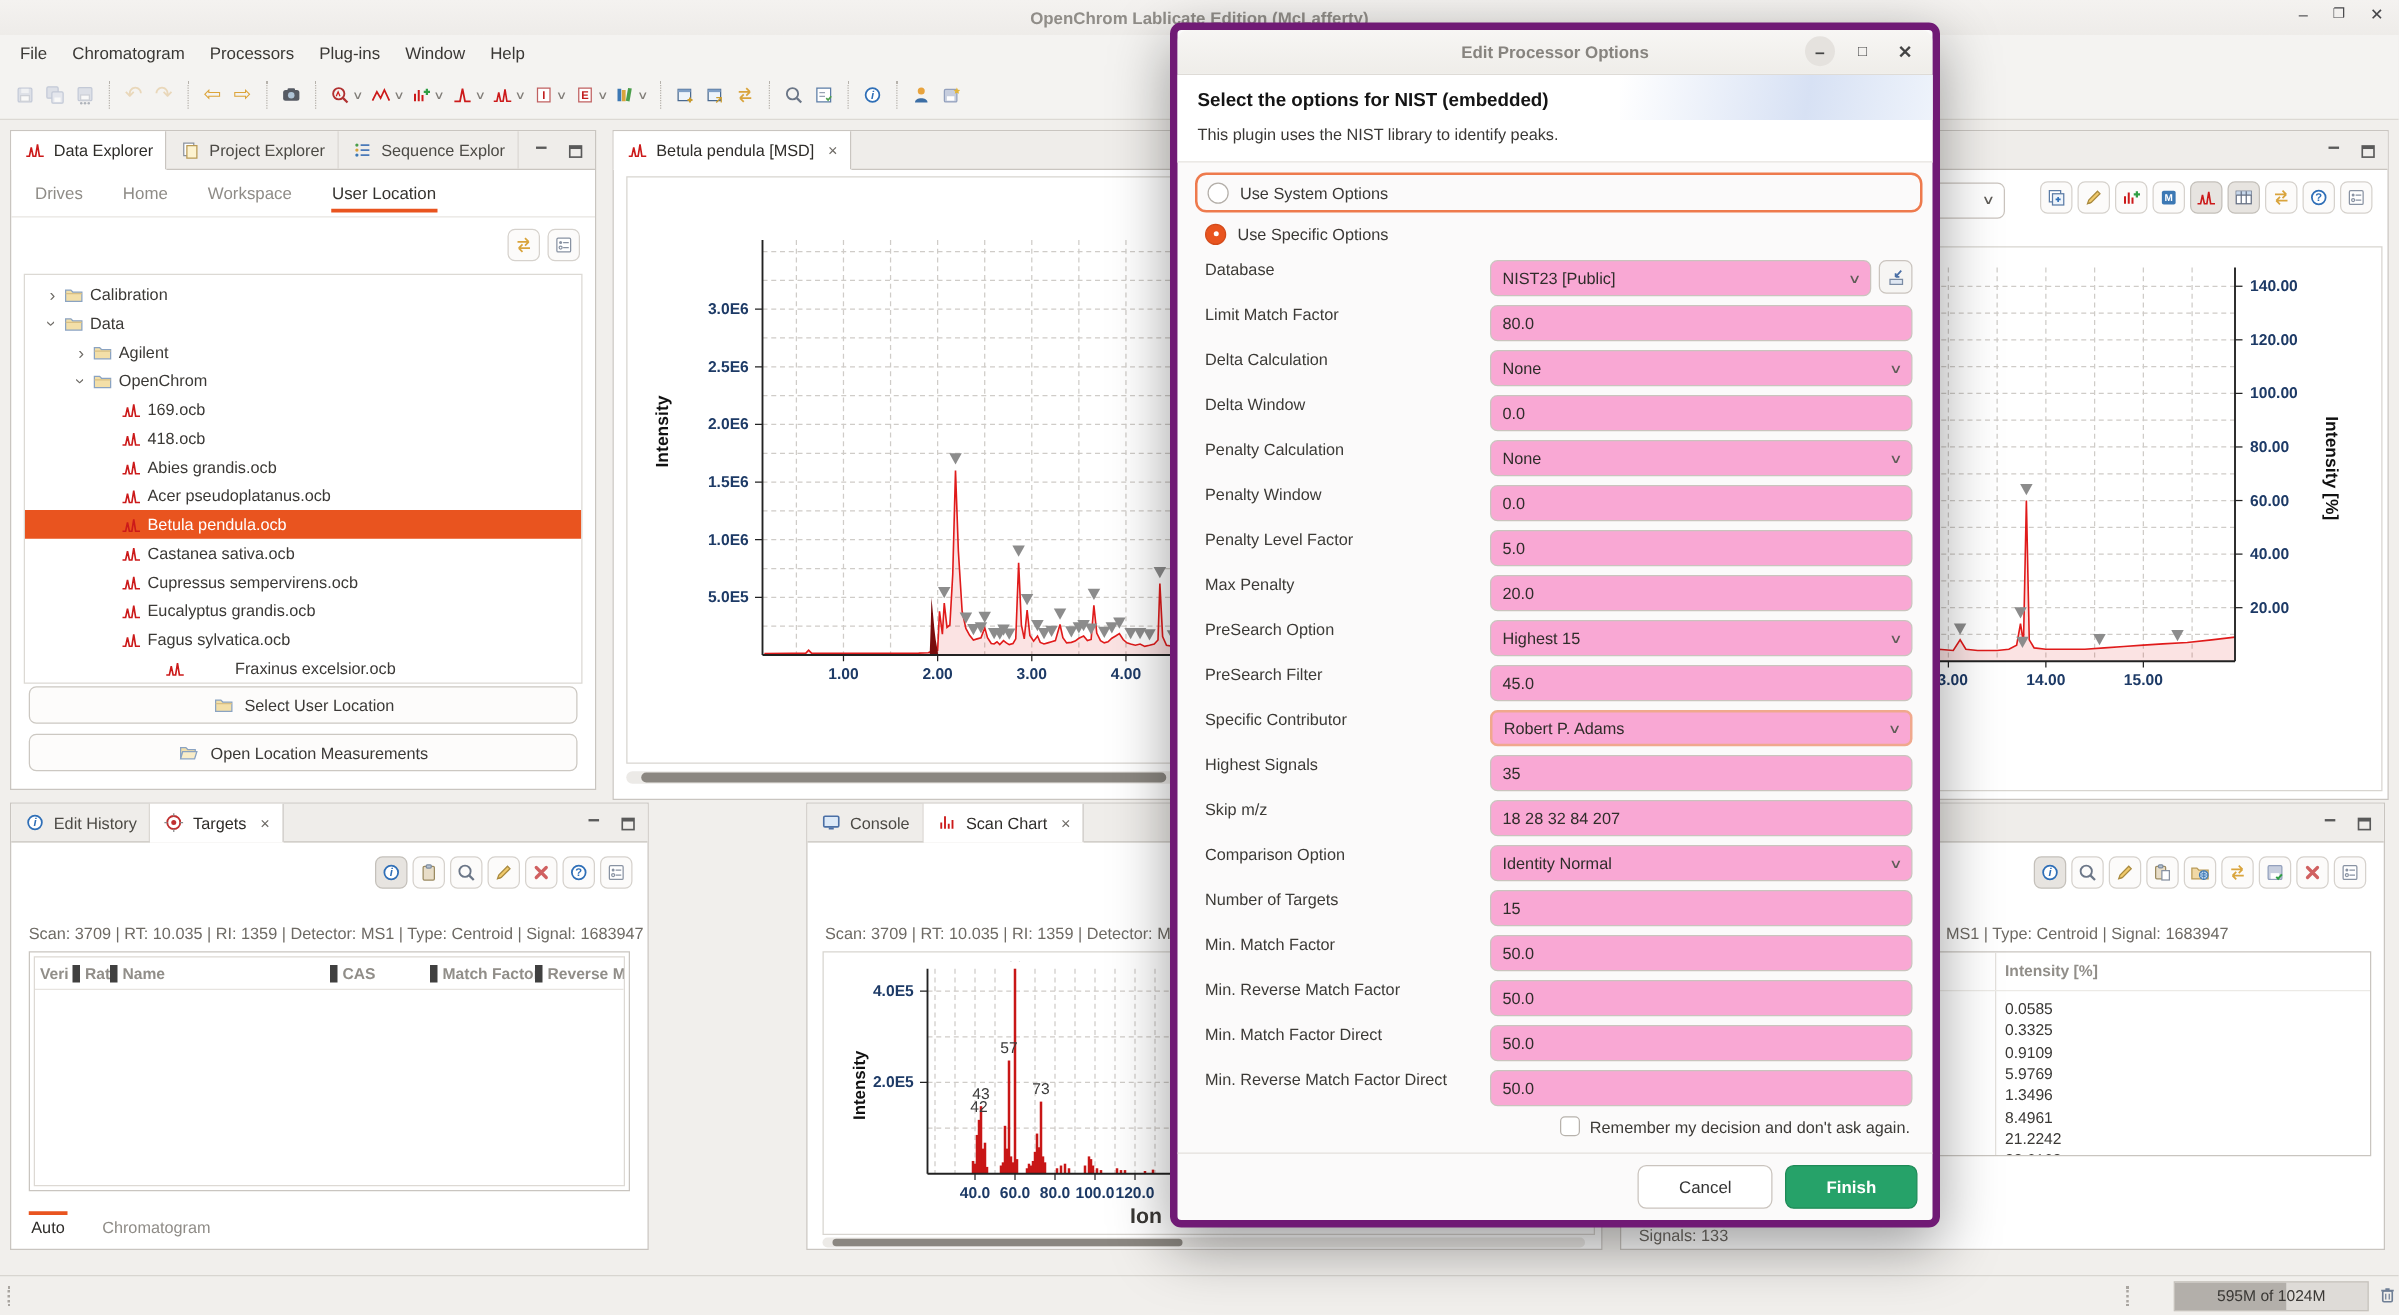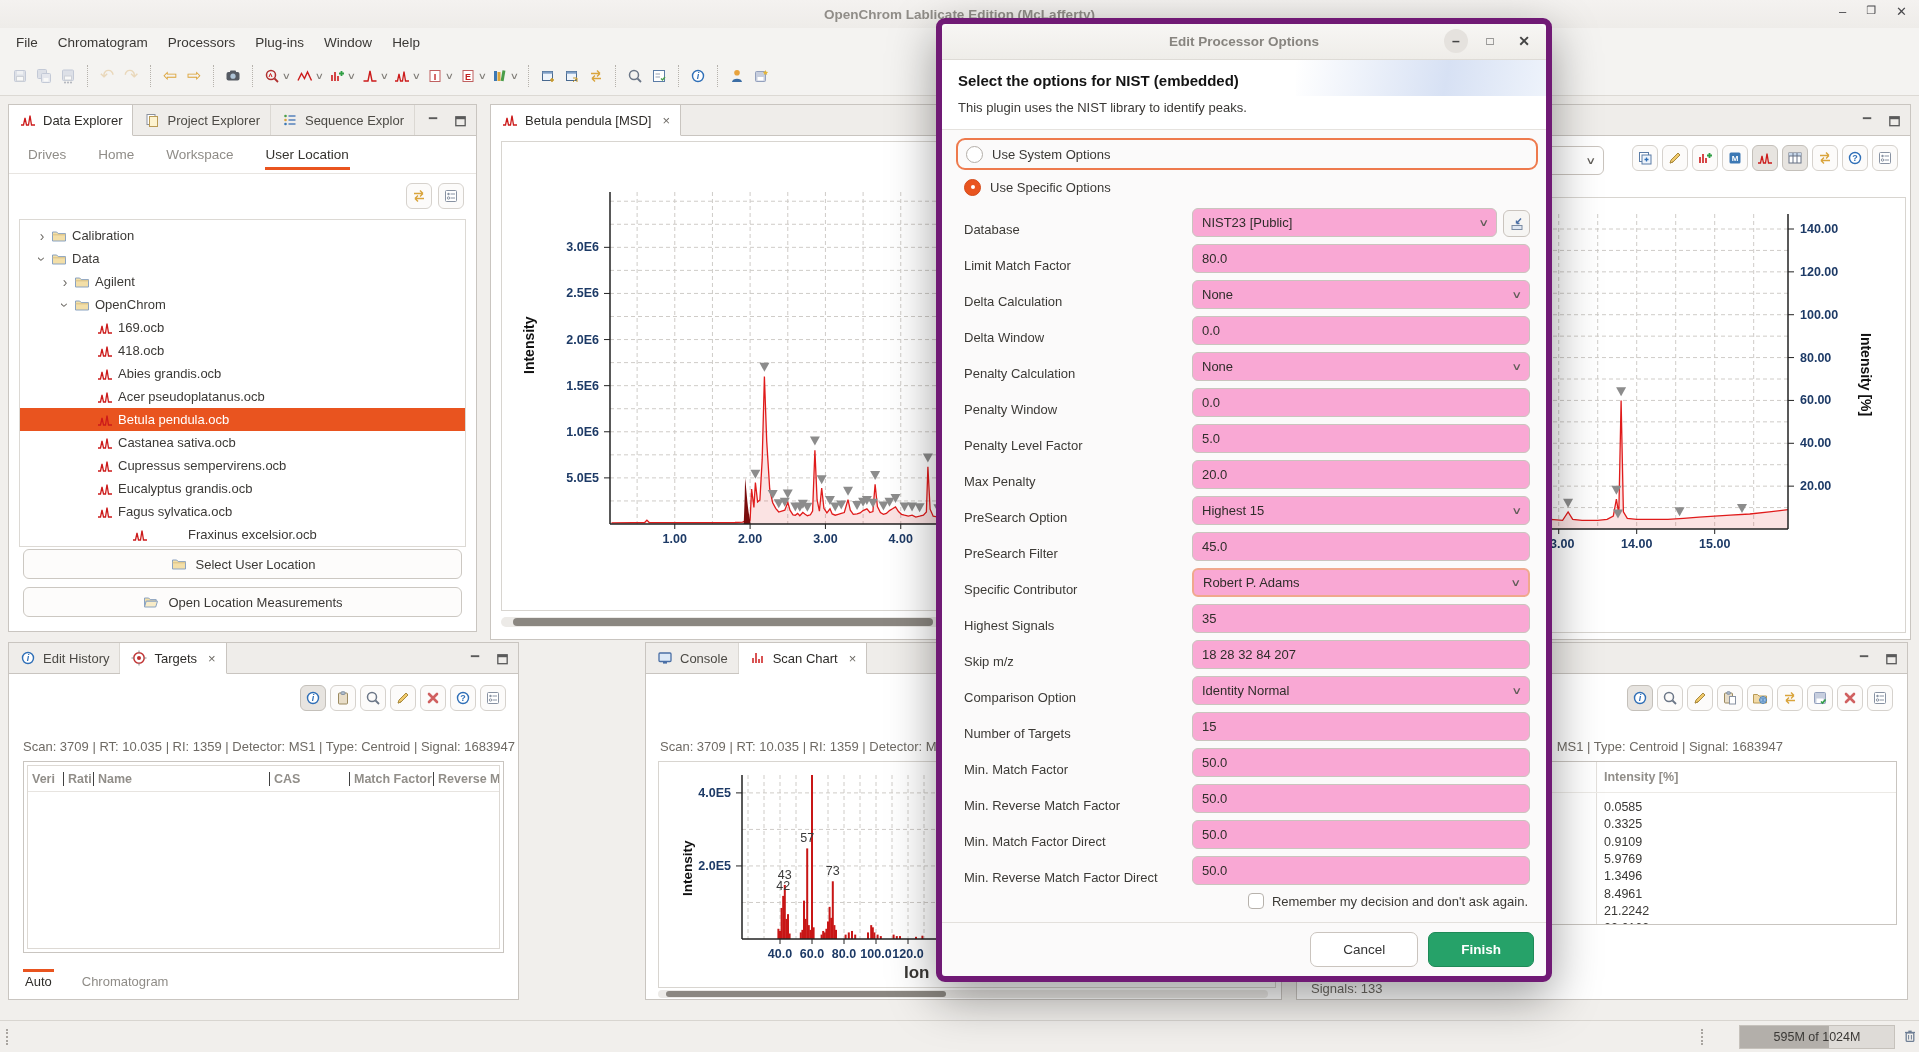--- a/index.html
+++ b/index.html
@@ -48,21 +48,21 @@
   .tree-row{height:23px;display:flex;align-items:center;font-size:13px;color:#3b3936}
   .tree-row.selected{background:#e9541f;color:#fff}
   .expander{width:16px;text-align:center;color:#6e6b66;font-size:14px;flex:none}
   .expander.open{transform:rotate(90deg)}
   .tree-ico{margin-right:4px;flex:none}
   .exp-btn{position:absolute;left:14px;right:14px;height:30px;border:1px solid #ccc8c2;border-radius:6px;background:#fdfcfb;display:flex;align-items:center;justify-content:center;gap:8px;font-size:13px;color:#3b3936}
   
   .ttable{position:absolute;border:1px solid #c9c5c0;background:#fff;padding:3px}
   .ttable .inner{border:1px solid #ddd9d4;height:100%;overflow:hidden}
   .thead{display:flex;height:26px;align-items:center;color:#918e89;font-weight:bold;font-size:12.5px;border-bottom:1px solid #e7e4e0}
-  .thead .th{padding:0 4px;border-right:1px solid #404040;white-space:nowrap;overflow:hidden;flex:none}
+  .thead .th{padding:0 4px;border-right:6px solid #404040;white-space:nowrap;overflow:hidden;flex:none}
   .bottom-tabs{position:absolute;left:14px;right:14px;display:flex;gap:26px;font-size:13px;color:#8f8c87;padding-top:6px}
   .btab{position:relative;padding:4px 2px}
   .btab.active{color:#2e2c29}
   .btab.active::after{content:"";position:absolute;left:0;right:0;top:-1px;height:3px;background:#e9541f}
   
   #rb-table{position:absolute;border:1px solid #c9c5c0;background:#fff;overflow:hidden}
   #rb-table .vline{position:absolute;top:0;bottom:0;width:1px;background:#e3e0dc}
   #rb-col{position:absolute;color:#918e89;font-weight:bold;font-size:12.5px}
   .rb-row{position:absolute;font-size:12.5px;color:#3a3835}
   
@@ -74,21 +74,21 @@
   #dlg-banner{position:relative;height:70px;background:#fff;border-bottom:1px solid #e5e2de}
   #dlg-banner .grad{position:absolute;right:0;top:0;width:250px;height:36px;background:linear-gradient(100deg,rgba(255,255,255,0) 0%,#d7e1f4 60%,#eef3fb 100%)}
   #dlg-heading{position:absolute;left:16px;top:12px;font-size:15px;font-weight:bold;color:#141414}
   #dlg-subtitle{position:absolute;left:16px;top:40px;font-size:13px;color:#3a3835}
   #dlg-body{padding:8px 16px 0 22px}
   .radio-ring{border:2px solid #ee7a4d;border-radius:9px;padding:3px 8px;margin:0 -8px 4px -8px;display:flex;align-items:center;height:32px}
   .radio-row{display:flex;align-items:center;height:26px;margin-bottom:8px}
   .radio{width:17px;height:17px;border-radius:50%;border:1px solid #b3aea8;background:#fff;margin-right:9px;flex:none;position:relative}
   .radio.on{background:#e9541f;border-color:#d34b1b}
   .radio.on::after{content:"";position:absolute;left:5.5px;top:5.5px;width:4px;height:4px;border-radius:50%;background:#fff}
-  .frow{display:flex;align-items:flex-end;height:29px;margin-bottom:7px}
+  .frow{display:flex;align-items:flex-start;height:29px;margin-bottom:7px}
   .flabel{width:228px;font-size:13px;color:#3c3a36;flex:none}
   .fctl{flex:1;height:29px;border:1px solid #cac4be;border-radius:6px;background:#f9a8d4;display:flex;align-items:center;padding:0 9px;font-size:13px;color:#2f2d2a;position:relative}
   .fctl .cchev{position:absolute;right:9px;color:#5f5c57;font-size:10px;transform:scaleX(1.5)}
   .fctl.focused{border:2px solid #f0a88d}
   .browse{width:27px;height:27px;margin-left:6px;border:1px solid #cac4be;border-radius:6px;background:#f6f5f3;display:flex;align-items:center;justify-content:center;flex:none}
   #dlg-checkrow{display:flex;justify-content:flex-end;align-items:center;gap:8px;margin:8px 2px 0 0;font-size:13px;color:#3c3a36}
   .cb{width:16px;height:16px;border:1px solid #b7b2ac;border-radius:4px;background:#fff}
   #dlg-footer{position:absolute;left:0;right:0;bottom:0;height:54px;border-top:1px solid #e3e0dc;display:flex;align-items:center;justify-content:flex-end;gap:10px;padding:0 12px}
   .btn{height:35px;padding:0 32px;border-radius:7px;font-size:13.5px;display:flex;align-items:center;border:1px solid #cac4be;background:#fff;color:#333}
   .btn.finish{background:#26a269;border-color:#1e8a57;color:#fff;font-weight:bold}

